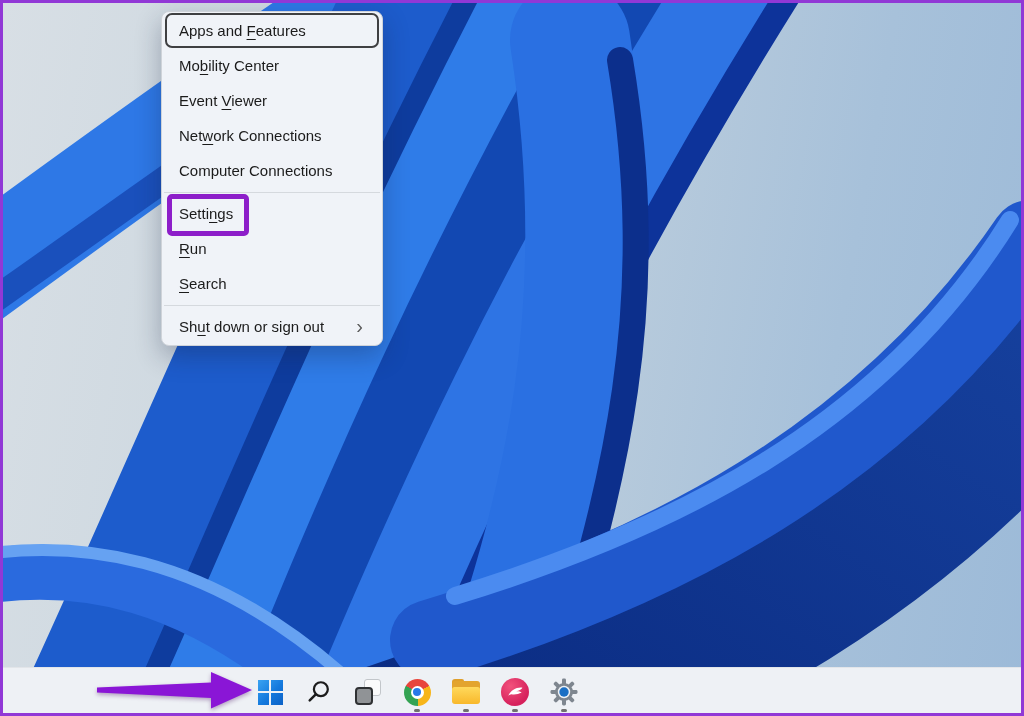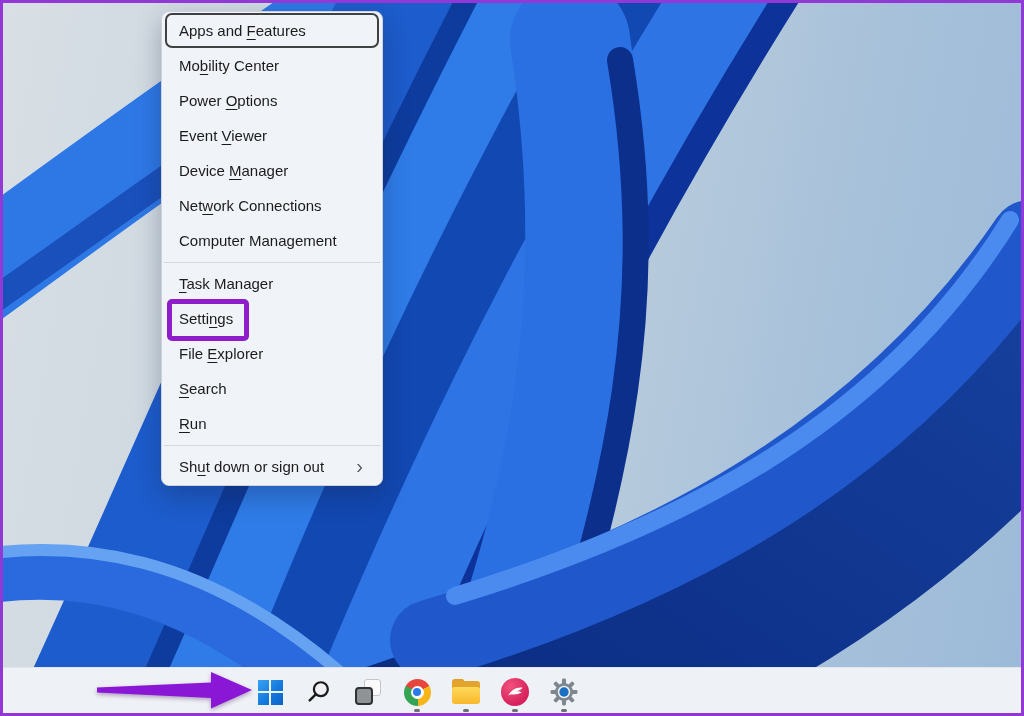--- a/index.html
+++ b/index.html
@@ -118,50 +118,38 @@
   </svg>
 
   <div id="winx-menu">
       <div class="menu-item focused">
         <span class="mi-label">Apps and <u>F</u>eatures</span>
       </div>
       <div class="menu-item">
         <span class="mi-label">Mo<u>b</u>ility Center</span>
       </div>
       <div class="menu-item">
-        <span class="mi-label">Power <u>O</u>ptions</span>
-      </div>
-      <div class="menu-item">
         <span class="mi-label">Event <u>V</u>iewer</span>
       </div>
       <div class="menu-item">
-        <span class="mi-label">Device <u>M</u>anager</span>
-      </div>
-      <div class="menu-item">
         <span class="mi-label">Net<u>w</u>ork Connections</span>
       </div>
       <div class="menu-item">
-        <span class="mi-label">Computer Management</span>
+        <span class="mi-label">Computer Connections</span>
       </div>
       <div class="menu-sep"></div>
-      <div class="menu-item">
-        <span class="mi-label"><u>T</u>ask Manager</span>
-      </div>
       <div class="menu-item">
         <span class="mi-label">Setti<u>n</u>gs</span>
         <div class="hl-box" style="border-color: rgb(141, 30, 201);"></div>
       </div>
       <div class="menu-item">
-        <span class="mi-label">File <u>E</u>xplorer</span>
+        <span class="mi-label"><u>R</u>un</span>
       </div>
       <div class="menu-item">
         <span class="mi-label"><u>S</u>earch</span>
-      </div>
-      <div class="menu-item">
-        <span class="mi-label"><u>R</u>un</span>
       </div>
       <div class="menu-sep"></div>
       <div class="menu-item">
         <span class="mi-label">Sh<u>u</u>t down or sign out</span>
         <span class="chevron">›</span>
       </div>
     </div>
 
   <div id="taskbar">
     <div id="taskbar-icons">

